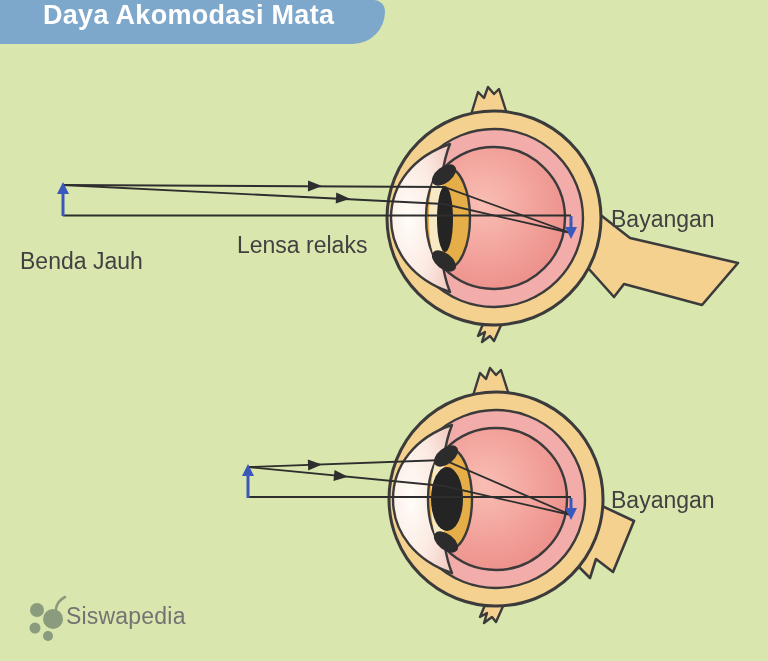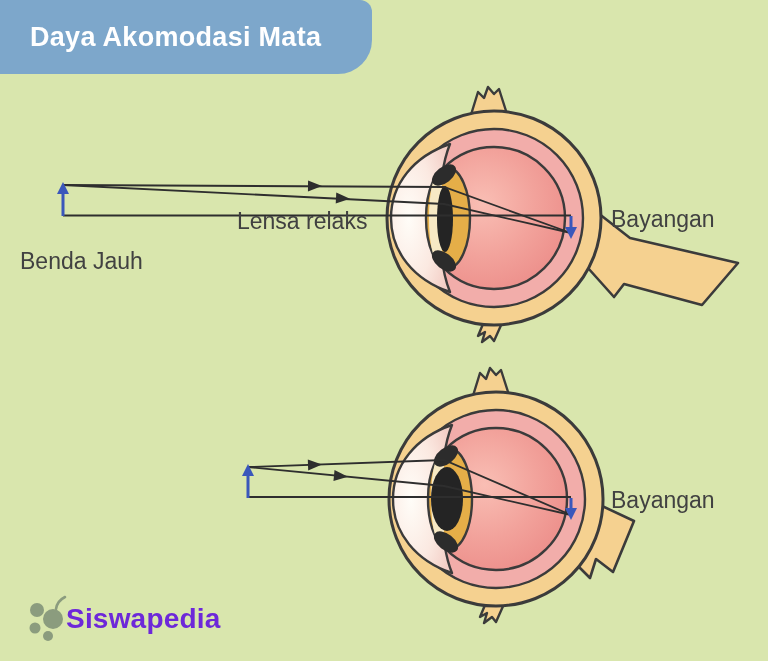--- a/index.html
+++ b/index.html
@@ -2,33 +2,33 @@
 <html><head>
 <meta charset="utf-8">
 <style>
   html,body { margin:0; padding:0; }
   #stage {
     position:relative; width:768px; height:661px;
     background:#d9e6ad; overflow:hidden;
     font-family:"Liberation Sans", sans-serif;
   }
   #banner {
-    position:absolute; left:0; top:0; width:372px; height:74px;
+    position:absolute; left:0; top:0; width:372px; height:44px;
     background:#7da7cb; border-radius:0 12px 34px 0;
-    display:flex; align-items:center;
+    display:flex; align-items:flex-start;padding-left:13px;
   }
   #banner .title {
     color:#ffffff; font-size:27px; font-weight:bold; padding-left:30px;
     letter-spacing:0.3px;
   }
   svg.scene { position:absolute; left:0; top:0; }
   .lbl { position:absolute; font-size:23px; color:#414141; white-space:nowrap; }
   #footer-brand {
-    position:absolute; left:66px; top:603px; font-size:28px; font-weight:bold;
-    color:#6d28d9; letter-spacing:0.2px;
+    position:absolute; left:66px; top:603px; font-size:23px; font-weight:normal;
+    color:#737373; letter-spacing:0.2px;
   }
 </style>
 </head>
 <body>
 
 <div id="stage">
 
   <svg class="scene" width="768" height="661" viewBox="0 0 768 661">
     <defs>
       <radialGradient id="gVit" cx="42%" cy="40%" r="68%">
@@ -103,21 +103,21 @@
         <path d="M565,508 L577,508 L571,520 Z" fill="#3a57bb"></path>
       </g>
     </g>
   </svg>
 
   <div id="banner">
     <div class="title">Daya Akomodasi Mata</div>
   </div>
 
   <div class="lbl" style="left:20px;  top:220px;margin-top:28px;">Benda Jauh</div>
-  <div class="lbl" style="left:237px; top:208px;">Lensa relaks</div>
+  <div class="lbl" style="left:237px; top:232px;">Lensa relaks</div>
   <div class="lbl" style="left:611px; top:206px;">Bayangan</div>
   <div class="lbl" style="left:611px; top:487px;">Bayangan</div>
 
   <svg class="scene" style="left:26px; top:594px; position:absolute;" width="44" height="52" viewBox="0 0 44 52">
     <path d="M 30,15 C 31,8 35,5 39,3" stroke="#8b9c7e" stroke-width="2.6" fill="none" stroke-linecap="round"></path>
     <circle cx="27" cy="25" r="10" fill="#8b9c7e"></circle>
     <circle cx="11" cy="16" r="7" fill="#8b9c7e"></circle>
     <circle cx="9" cy="34" r="5.5" fill="#8b9c7e"></circle>
     <circle cx="22" cy="42" r="5" fill="#8b9c7e"></circle>
   </svg>

